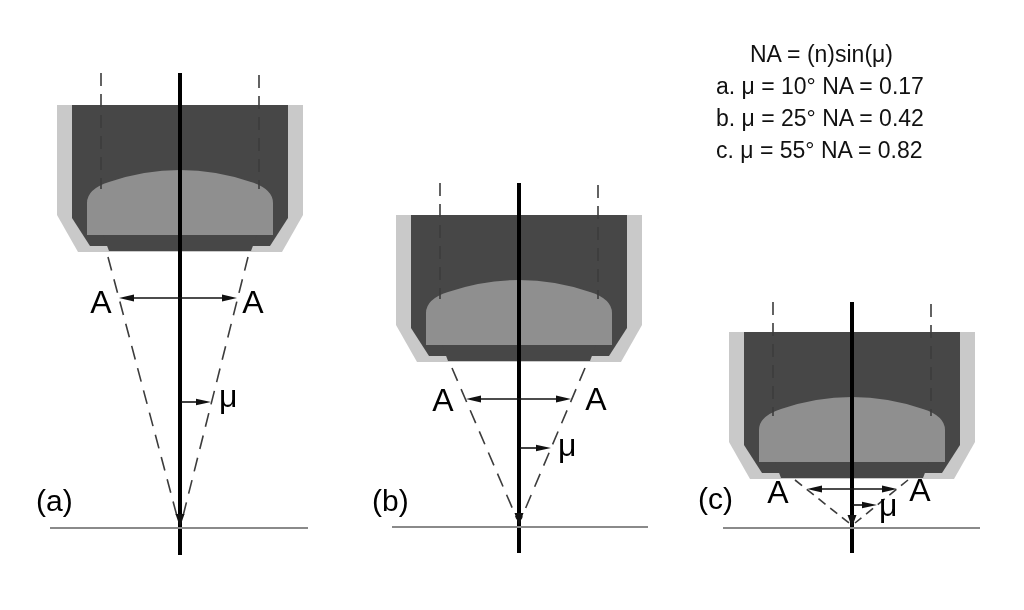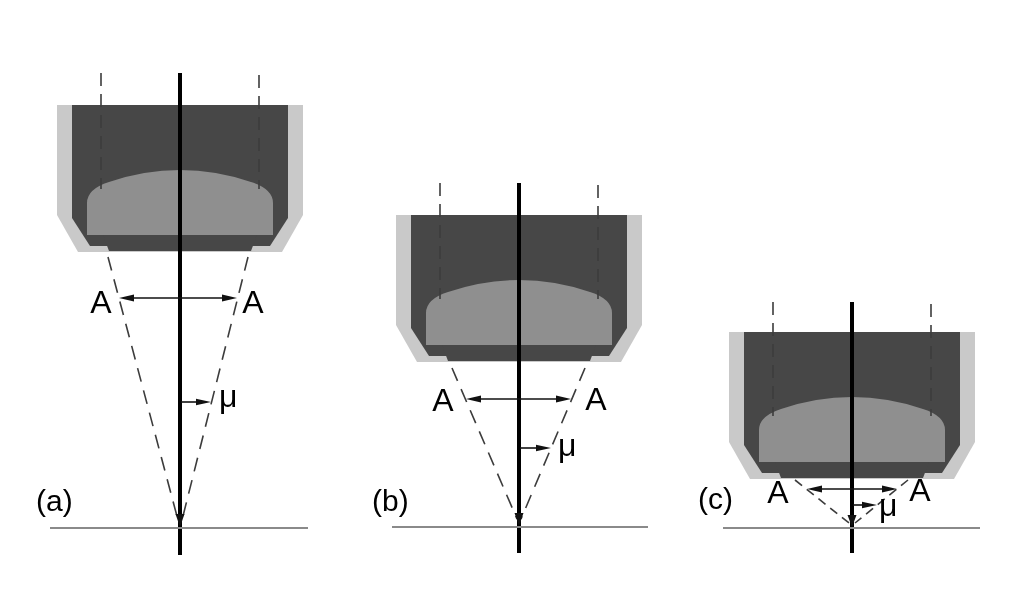--- a/index.html
+++ b/index.html
@@ -133,14 +133,20 @@
 
       <line class="arrow-line" x1="853" y1="505" x2="865" y2="505"></line>
       <polygon class="arrow-head" points="877,505 862,501.7 862,508.3"></polygon>
       <text class="txt-angle" x="879" y="516">μ</text>
 
       <line class="specimen" x1="723" y1="528" x2="980" y2="528"></line>
       <text class="txt-objlabel" x="698" y="509">(c)</text>
     </g>
   </svg>
 
+  <div class="formula">
+    <div class="title-row">NA = (n)sin(μ)</div>
+    <div>a. μ = 10° NA = 0.17</div>
+    <div>b. μ = 25° NA = 0.42</div>
+    <div>c. μ = 55° NA = 0.82</div>
+  </div>
 
 </div>
 
 </body></html>

